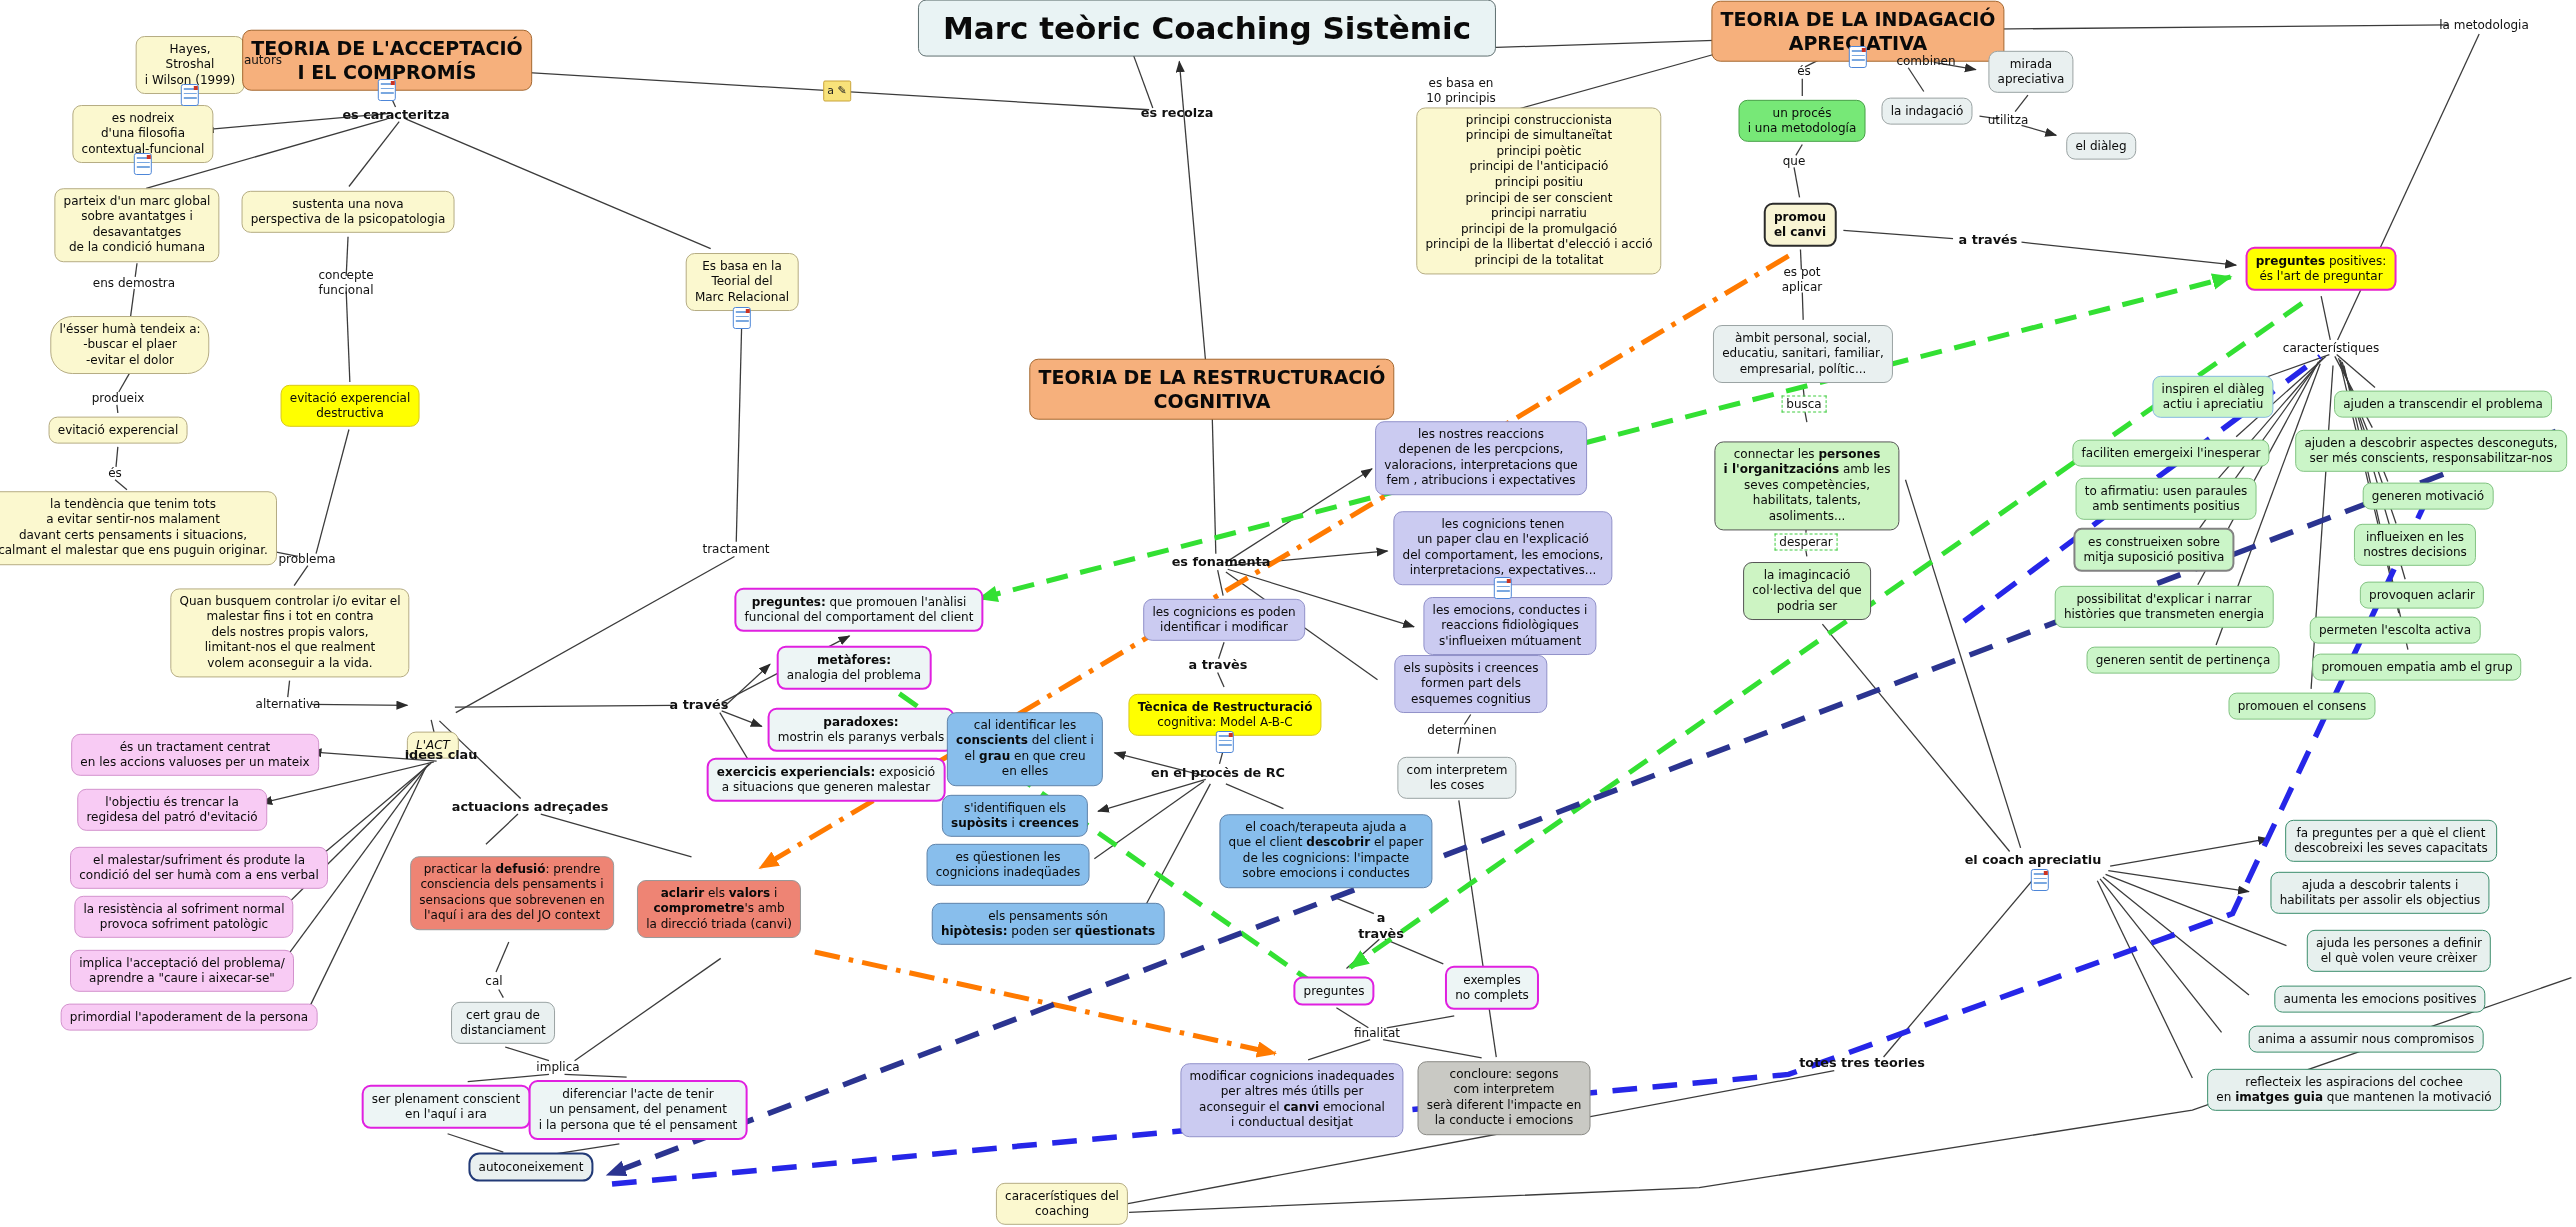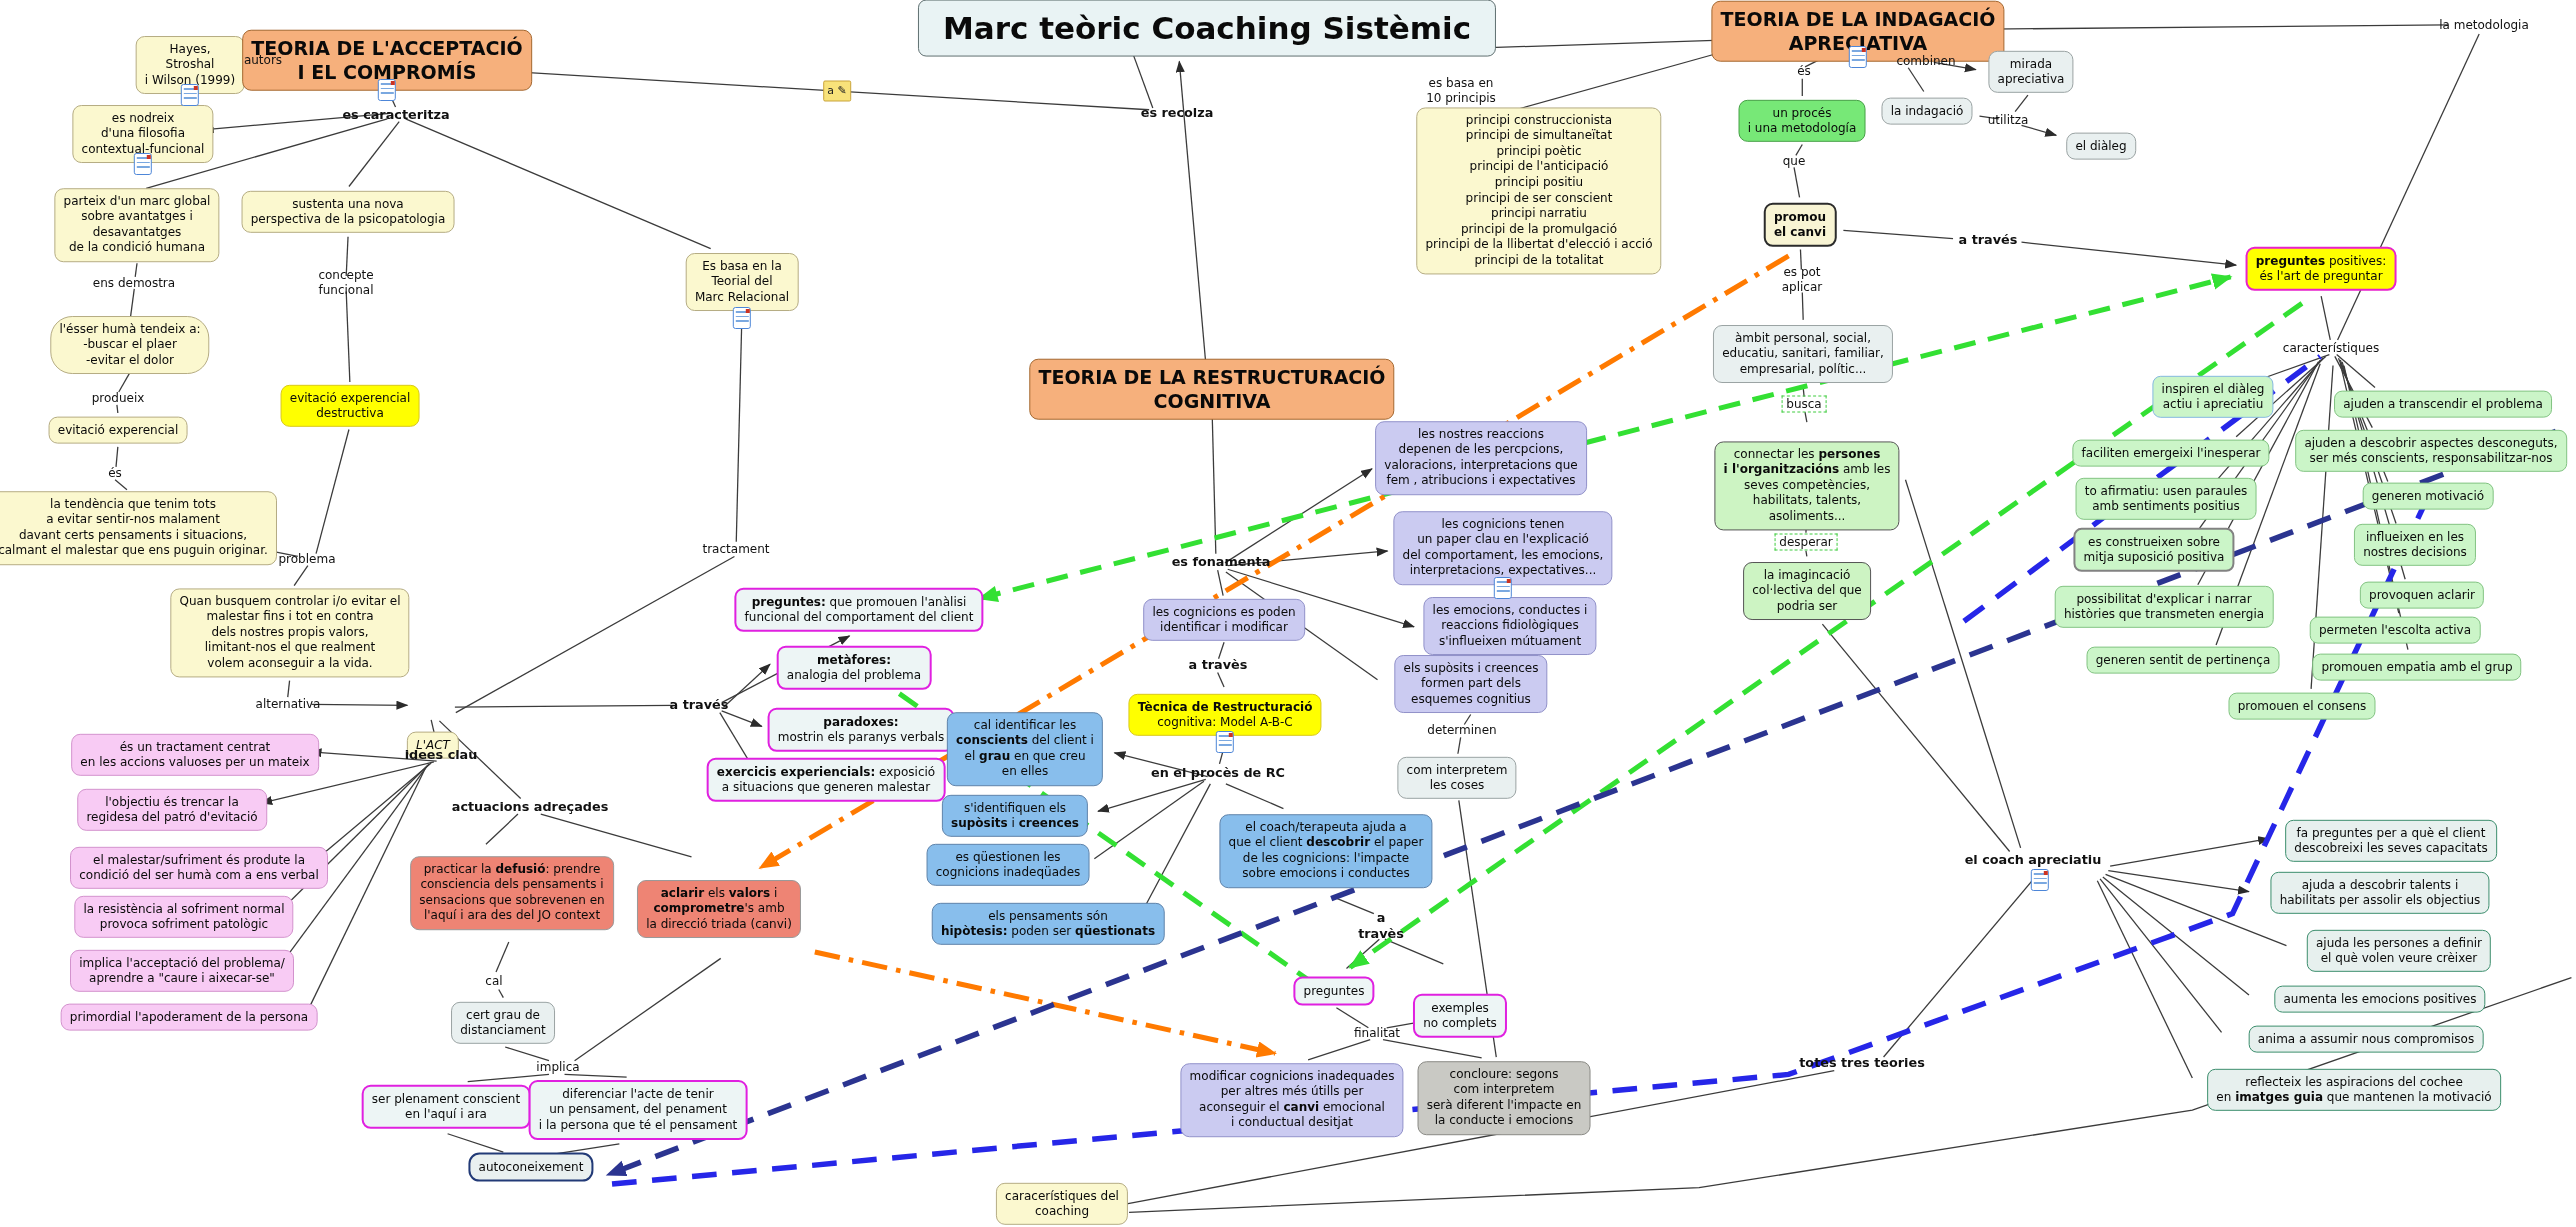--- a/index.html
+++ b/index.html
@@ -236,21 +236,21 @@
       <div class="node purple" style="left: 1471px; top: 684px;">els supòsits i creences<br>formen part dels<br>esquemes cognitius</div>
       <div class="node purple" style="left: 1224px; top: 620px;">les cognicions es poden<br>identificar i modificar</div>
       <div class="node yellow" style="left: 1225px; top: 715px;"><b>Tècnica de Restructuració</b><br>cognitiva: Model A-B-C<b></b></div>
       <div class="node blue" style="left: 1025px; top: 749px;">cal identificar les<br><b>conscients</b> del client i<br>el <b>grau</b> en que creu<br>en elles</div>
       <div class="node blue" style="left: 1015px; top: 816px;">s'identifiquen els<br><b>supòsits</b> i <b>creences</b></div>
       <div class="node blue" style="left: 1008px; top: 865px;">es qüestionen les<br>cognicions inadeqüades</div>
       <div class="node blue" style="left: 1048px; top: 924px;">els pensaments són<br><b>hipòtesis:</b> poden ser <b>qüestionats</b></div>
       <div class="node blue" style="left: 1326px; top: 851px;">el coach/terapeuta ajuda a<br>que el client <b>descobrir</b> el paper<br>de les cognicions: l'impacte<br>sobre emocions i conductes</div>
       <div class="node graylight" style="left: 1457px; top: 778px;">com interpretem<br>les coses</div>
       <div class="node magenta" style="left: 1334px; top: 991px;">preguntes</div>
-      <div class="node magenta" style="left: 1460px; top: 988px; margin-top: 28px;">exemples<br>no complets</div>
+      <div class="node magenta" style="left: 1492px; top: 988px;">exemples<br>no complets</div>
       <div class="node purple" style="left: 1292px; top: 1100px;">modificar cognicions inadequades<br>per altres més útills per<br>aconseguir el <b>canvi</b> emocional<br>i conductual desitjat</div>
       <div class="node gray" style="left: 1504px; top: 1098px;">concloure: segons<br>com interpretem<br>serà diferent l'impacte en<br>la conducte i emocions</div>
       <div class="node cream" style="left: 1062px; top: 1204px;">caracerístiques del<br>coaching</div>
       <div class="node orange" style="left: 1858px; top: 31px;">TEORIA DE LA INDAGACIÓ<br>APRECIATIVA</div>
       <div class="node graylight" style="left: 2031px; top: 72px;">mirada<br>apreciativa</div>
       <div class="node graylight" style="left: 1927px; top: 111px;">la indagació</div>
       <div class="node graylight" style="left: 2101px; top: 146px;">el diàleg</div>
       <div class="node greenbright" style="left: 1802px; top: 121px;">un procés<br>i una metodología</div>
       <div class="node promou" style="left: 1800px; top: 225px;">promou<br>el canvi</div>
       <div class="node yellowmag" style="left: 2321px; top: 269px;"><b>preguntes</b> positives:<br>és l'art de preguntar</div>

